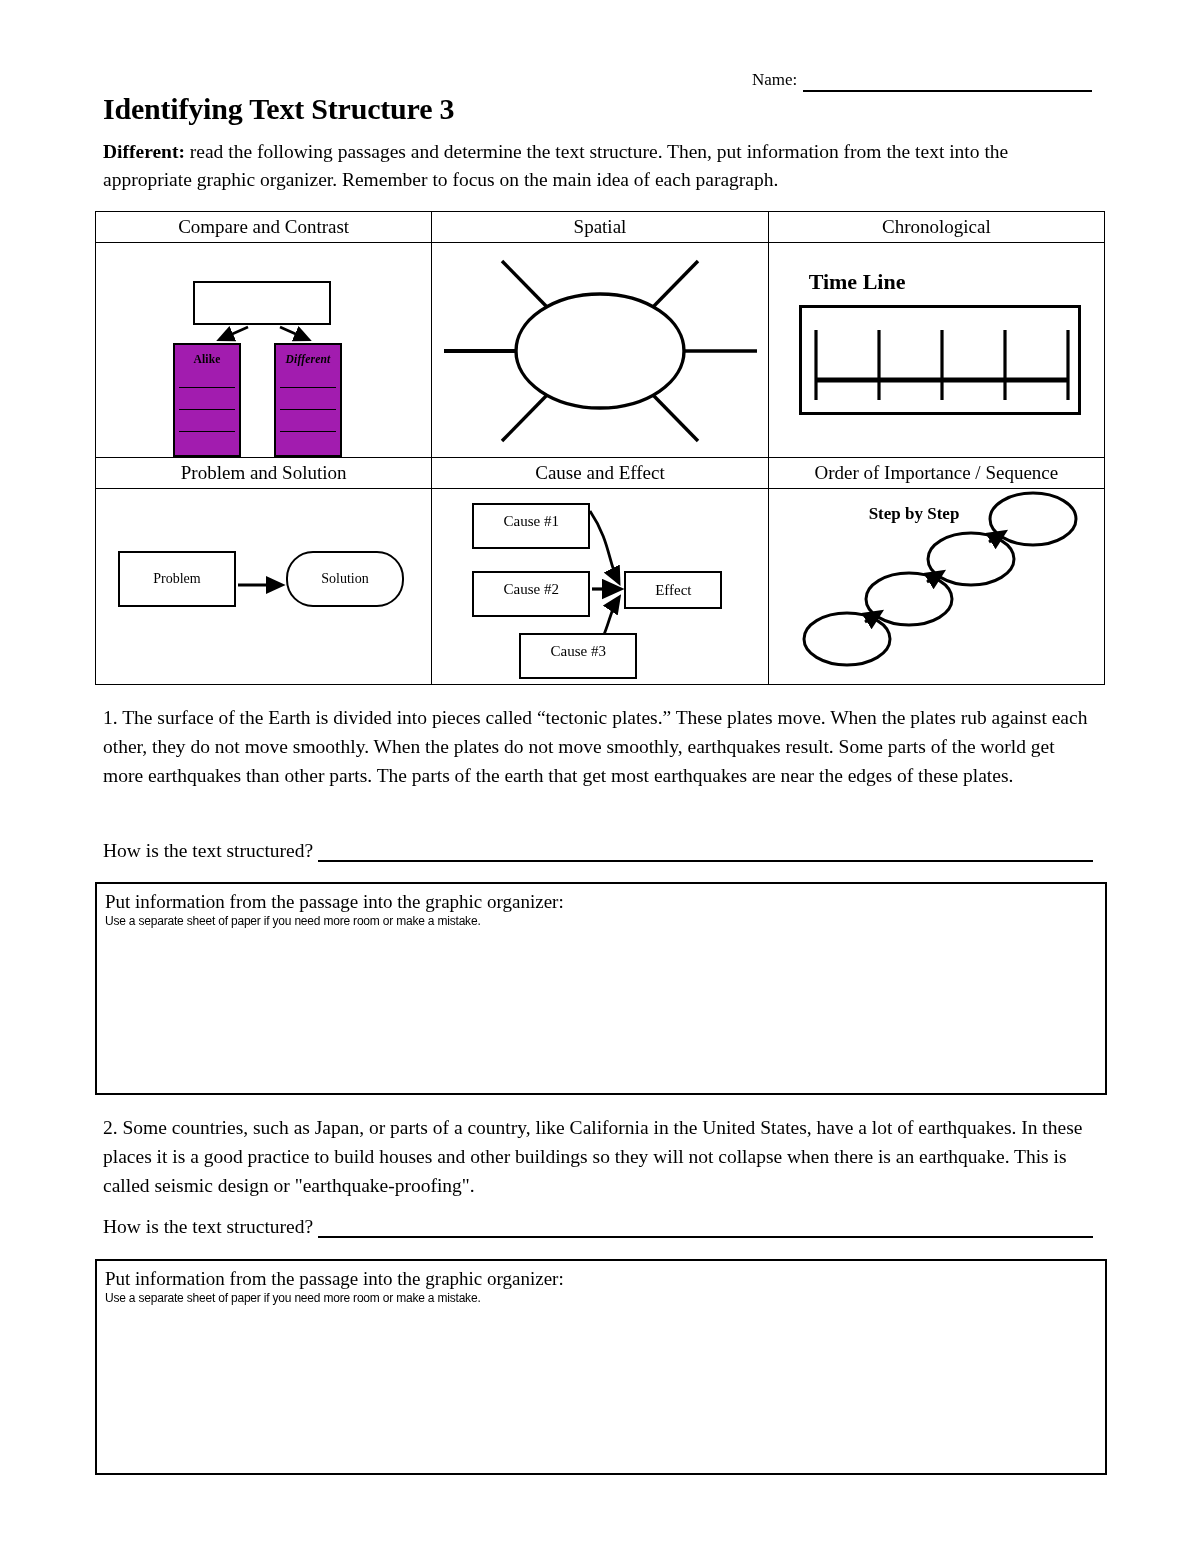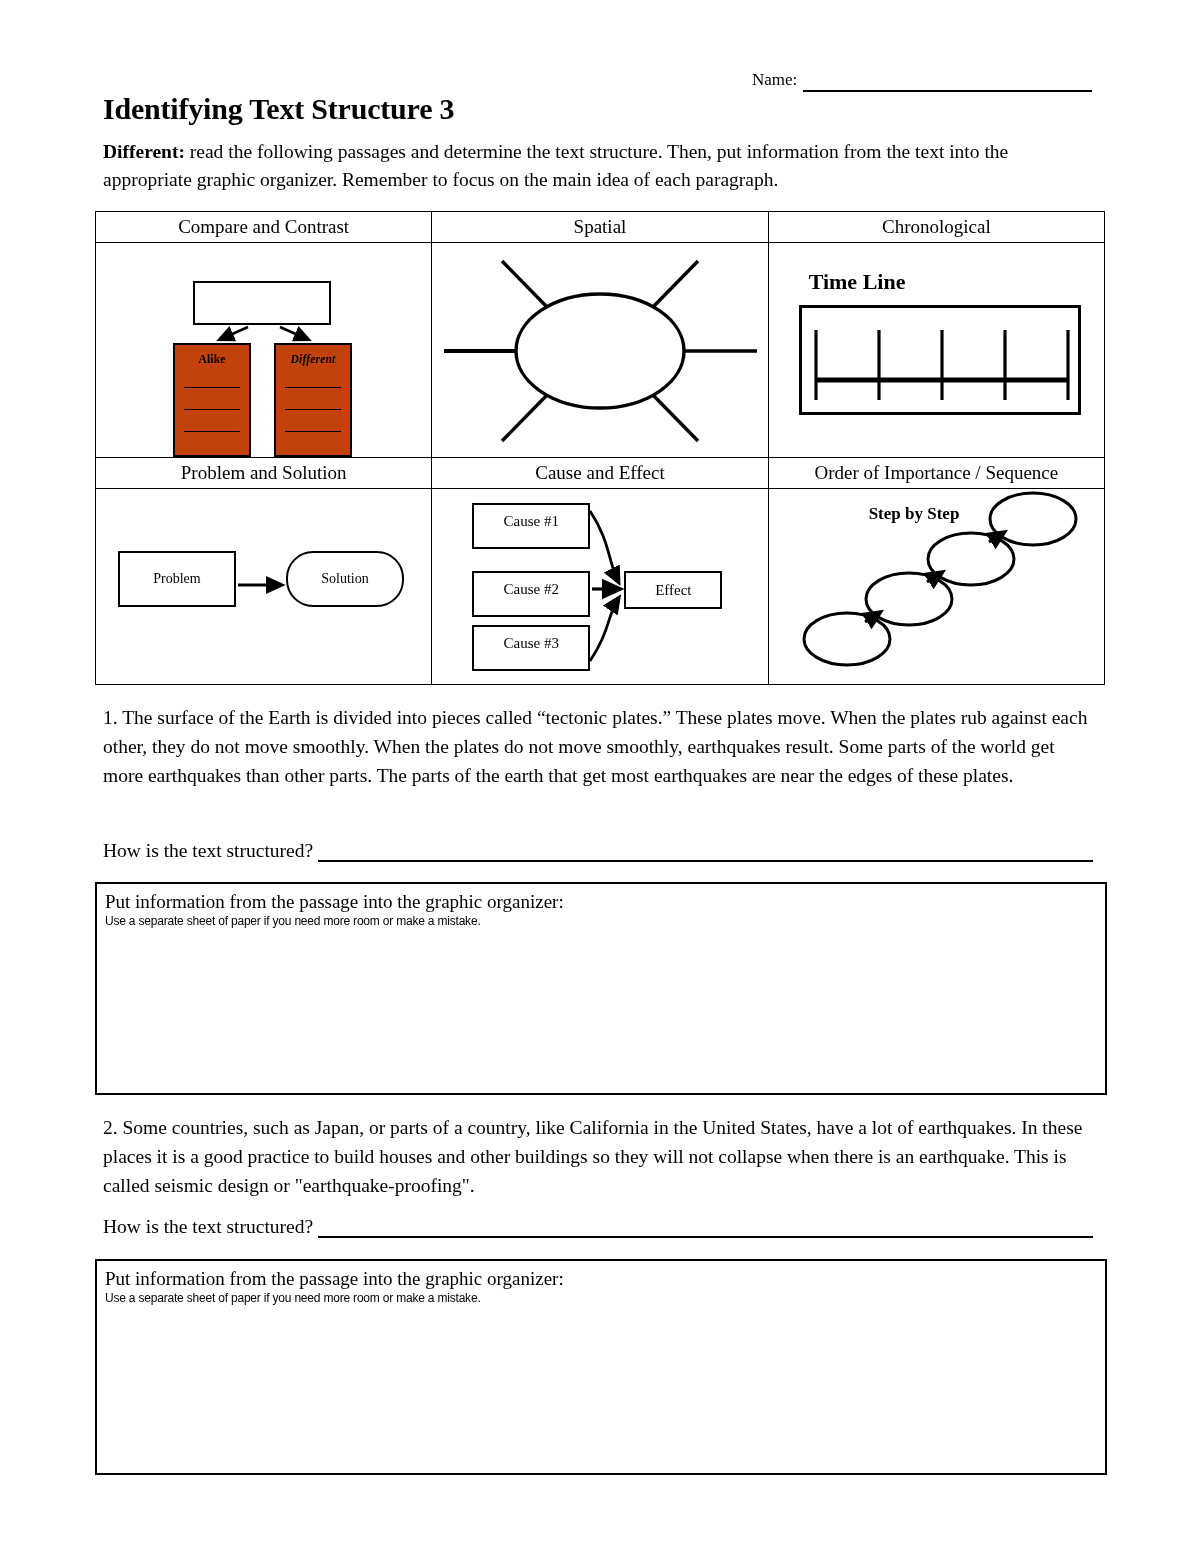--- a/index.html
+++ b/index.html
@@ -75,23 +75,23 @@
   .cc-topbox {
     position: absolute;
     left: 97px; top: 38px;
     width: 138px; height: 44px;
     border: 2.5px solid #000;
     background: #fff;
   }
   .cc-box {
     position: absolute;
     top: 100px;
-    width: 78px; height: 114px;
+    width: 68px; height: 114px;
     border: 2px solid #000;
-    background: #c2410c;
+    background: #a21caf;
   }
   .cc-box.alike { left: 77px; }
   .cc-box.different { left: 178px; font-style: italic; }
   .cc-box .cc-label {
     text-align: center;
     font-size: 11.5px;
     font-weight: bold;
     margin-top: 8px;
     letter-spacing: 0.2px;
   }
@@ -143,21 +143,21 @@
   .ce-box {
     position: absolute;
     border: 2.2px solid #000;
     background: #fff;
     text-align: center;
     font-size: 15px;
   }
   .ce-cause { left: 40px; width: 118px; height: 46px; line-height: 33px; }
   .ce-cause.c1 { top: 14px; }
   .ce-cause.c2 { top: 82px; }
-  .ce-cause.c3 { top: 136px; }
+  .ce-cause.c3 { top: 144px; margin-left: 47px; }
   .ce-effect { left: 192px; top: 82px; width: 98px; height: 38px; line-height: 35px; }
   .ce-svg { position: absolute; left: 0; top: 0; }
 
   
   .oi-title {
     position: absolute;
     left: 100px; top: 15px;
     font-size: 17px;
     font-weight: bold;
   }

